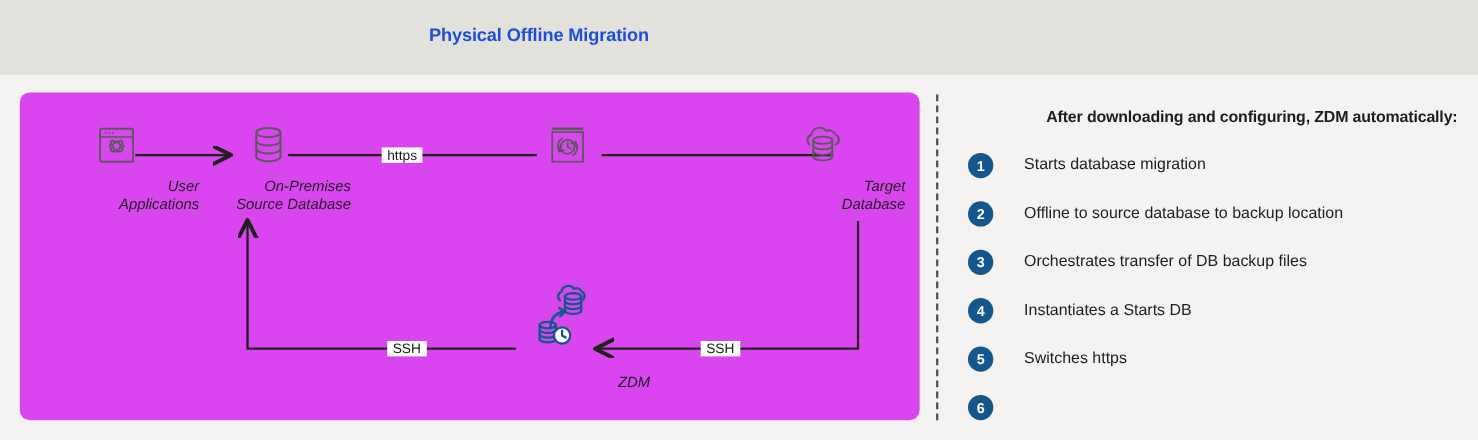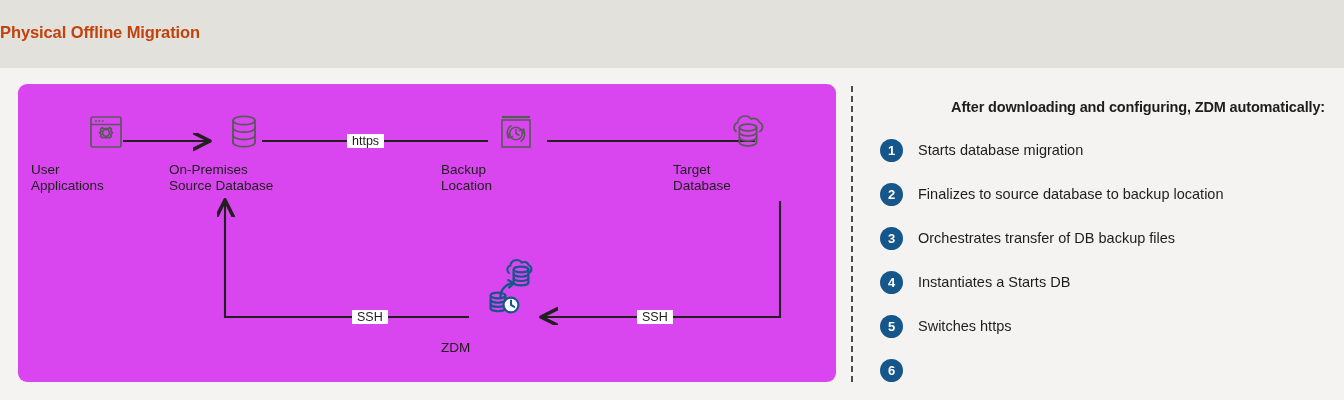--- a/index.html
+++ b/index.html
@@ -20,40 +20,42 @@
     position: absolute;
     left: 0; top: 0;
     width: 1344px;
     height: 68px;
     background: #e3e1db;
   }
   .header-title {
     position: absolute;
     left: 0; top: 23px;
     width: 980px;
+    text-align: center;
     font-size: 16.5px;
     font-weight: bold;
-    color: #c2410c;
+    color: #1d4ed8;
     letter-spacing: -0.1px;
   }
 
   
   .diagram-card {
     position: absolute;
     left: 18px; top: 84px;
     width: 818px;
     height: 298px;
     background: #d946ef;
     border-radius: 9px;
   }
 
   .node {
     position: absolute;
     width: 150px;
-    text-align: left;
+    text-align: right;
+    font-style: italic;
   }
   .node .icon-box {
     height: 46px;
     display: flex;
     align-items: center;
     justify-content: center;
   }
   .node .node-label {
     margin-top: 7px;
     font-size: 13.5px;
@@ -129,21 +131,21 @@
     background: #15578a;
     color: #ffffff;
     font-size: 13px;
     font-weight: bold;
     display: flex;
     align-items: center;
     justify-content: center;
     margin-left: 5px;
   }
   .step-text {
-    margin-left: 15px;
+    margin-left: 28px;
     font-size: 14.5px;
     color: #1d1d1b;
   }
 </style>
 </head>
 <body>
 
 <div class="header-band">
   <div class="header-title">Physical Offline Migration</div>
 </div>
@@ -217,22 +219,20 @@
         <g fill="none" stroke="#595959" stroke-width="1.6" stroke-linecap="round">
           <path d="M13.5,26.5 a8.6,8.6 0 0 1 2.4,-11.6"></path>
           <path d="M28.5,18.5 a8.6,8.6 0 0 1 -2.4,11.6"></path>
           <path d="M13.0,22.6 L13.6,26.8 L17.6,25.6"></path>
           <path d="M29.0,22.4 L28.4,18.2 L24.4,19.4"></path>
         </g>
         <circle cx="21" cy="22.5" r="6.3" fill="none" stroke="#595959" stroke-width="1.6"></circle>
         <path d="M21,18.6 L21,22.5 L23.9,24.2" fill="none" stroke="#595959" stroke-width="1.6" stroke-linecap="round"></path>
       </svg>
     </div>
-    <div class="node-label">Backup
-Location</div>
   </div>
 
   <div class="node node-target">
     <div class="icon-box">
       <svg width="46" height="42" viewBox="0 0 46 42">
         <path d="M11,20.5 a5.3,5.3 0 0 1 1.6,-9.0 a7.6,7.6 0 0 1 13.6,-3.4 a6.0,6.0 0 0 1 8.2,3.1
                  a5.1,5.1 0 0 1 0.3,9.3" fill="none" stroke="#595959" stroke-width="1.7" stroke-linecap="round"></path>
         <g fill="none" stroke="#595959" stroke-width="1.7" stroke-linecap="round">
           <ellipse cx="23" cy="16.5" rx="8.6" ry="3.3"></ellipse>
           <path d="M14.4,16.5 L14.4,31.5"></path>
@@ -287,21 +287,21 @@
 <div class="steps-panel">
   <div class="steps-heading">After downloading and configuring, ZDM automatically:</div>
 
   <div class="steps-list">
     <div class="step-row">
       <div class="step-badge">1</div>
       <div class="step-text">Starts database migration</div>
     </div>
     <div class="step-row">
       <div class="step-badge">2</div>
-      <div class="step-text">Finalizes to source database to backup location</div>
+      <div class="step-text">Offline to source database to backup location</div>
     </div>
     <div class="step-row">
       <div class="step-badge">3</div>
       <div class="step-text">Orchestrates transfer of DB backup files</div>
     </div>
     <div class="step-row">
       <div class="step-badge">4</div>
       <div class="step-text">Instantiates a Starts DB</div>
     </div>
     <div class="step-row">

